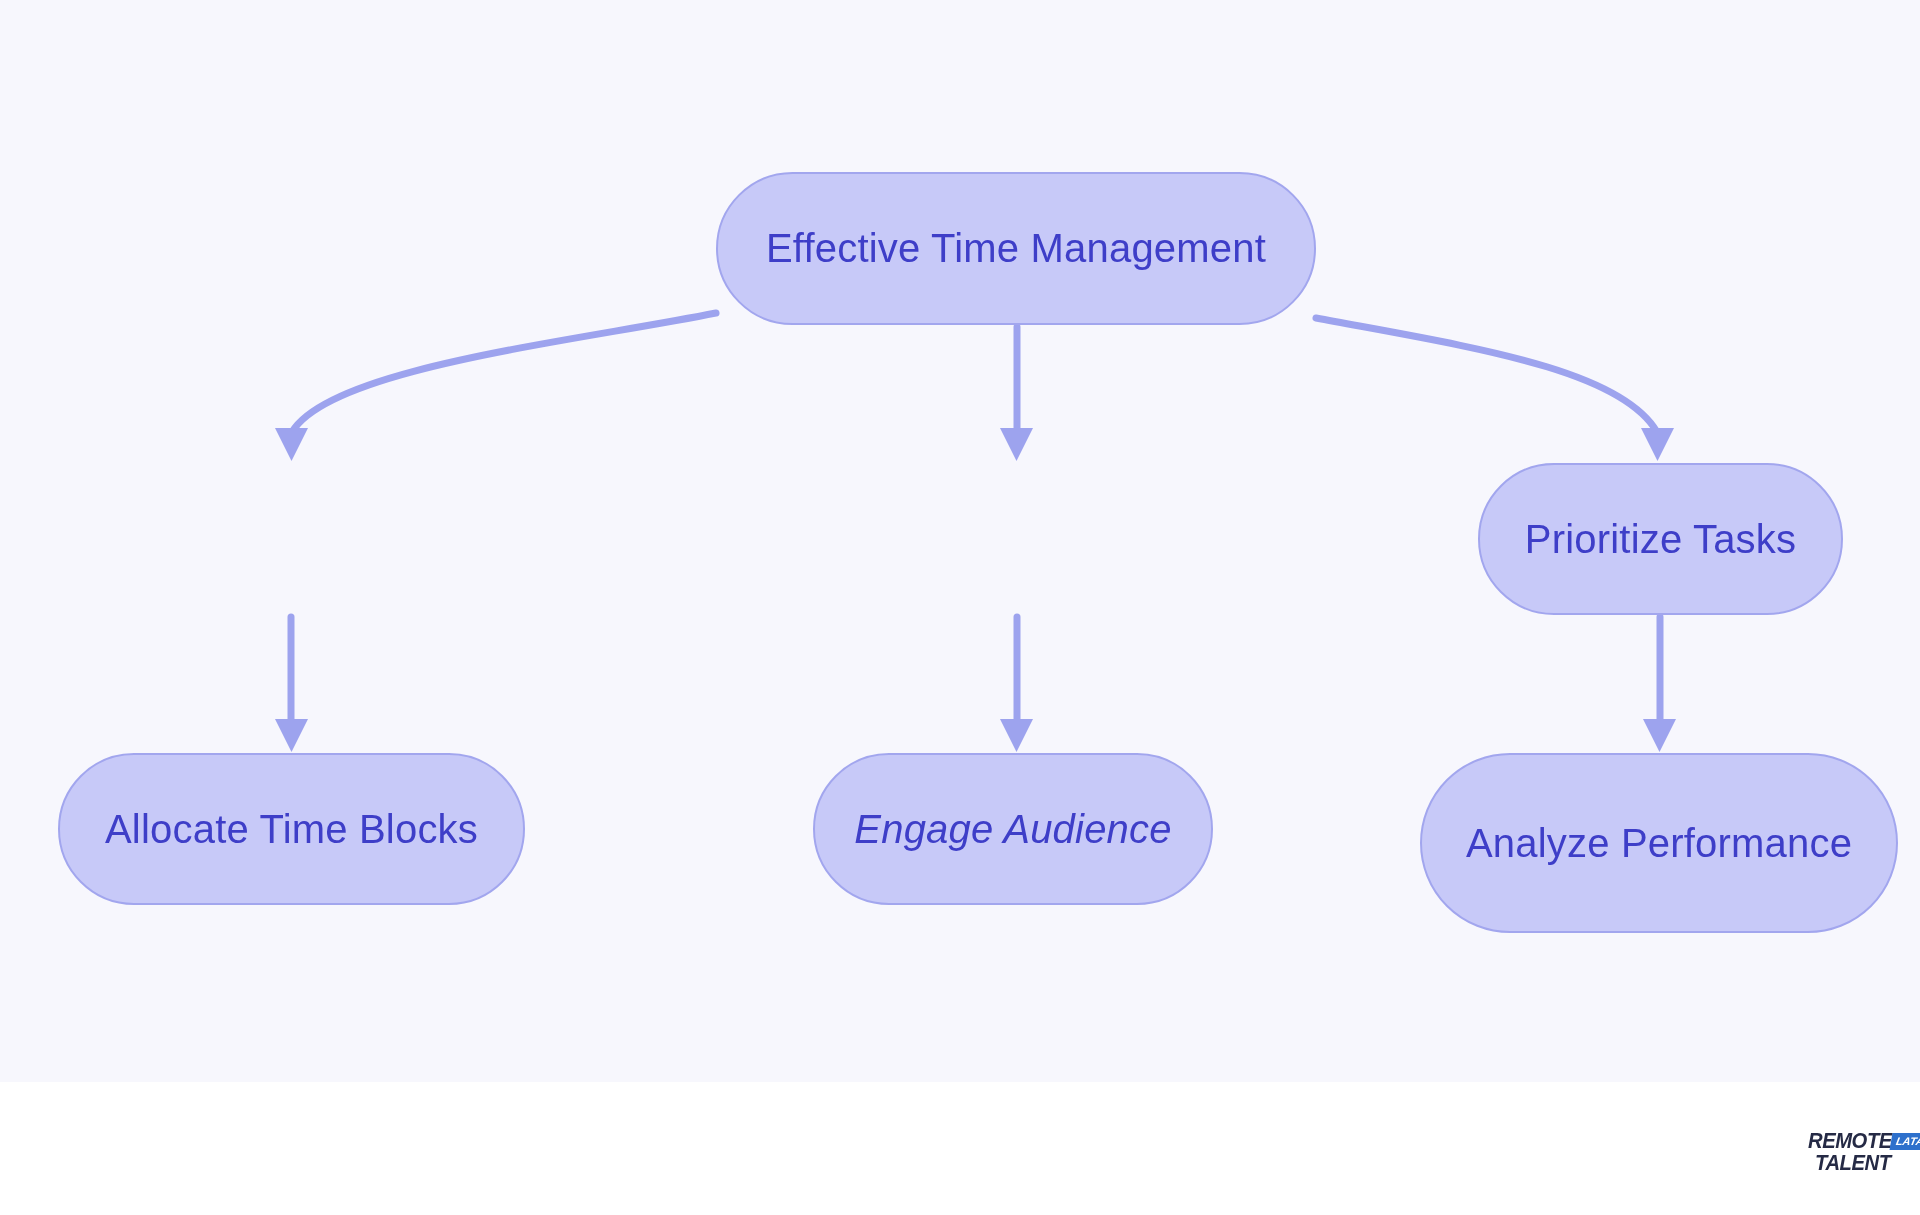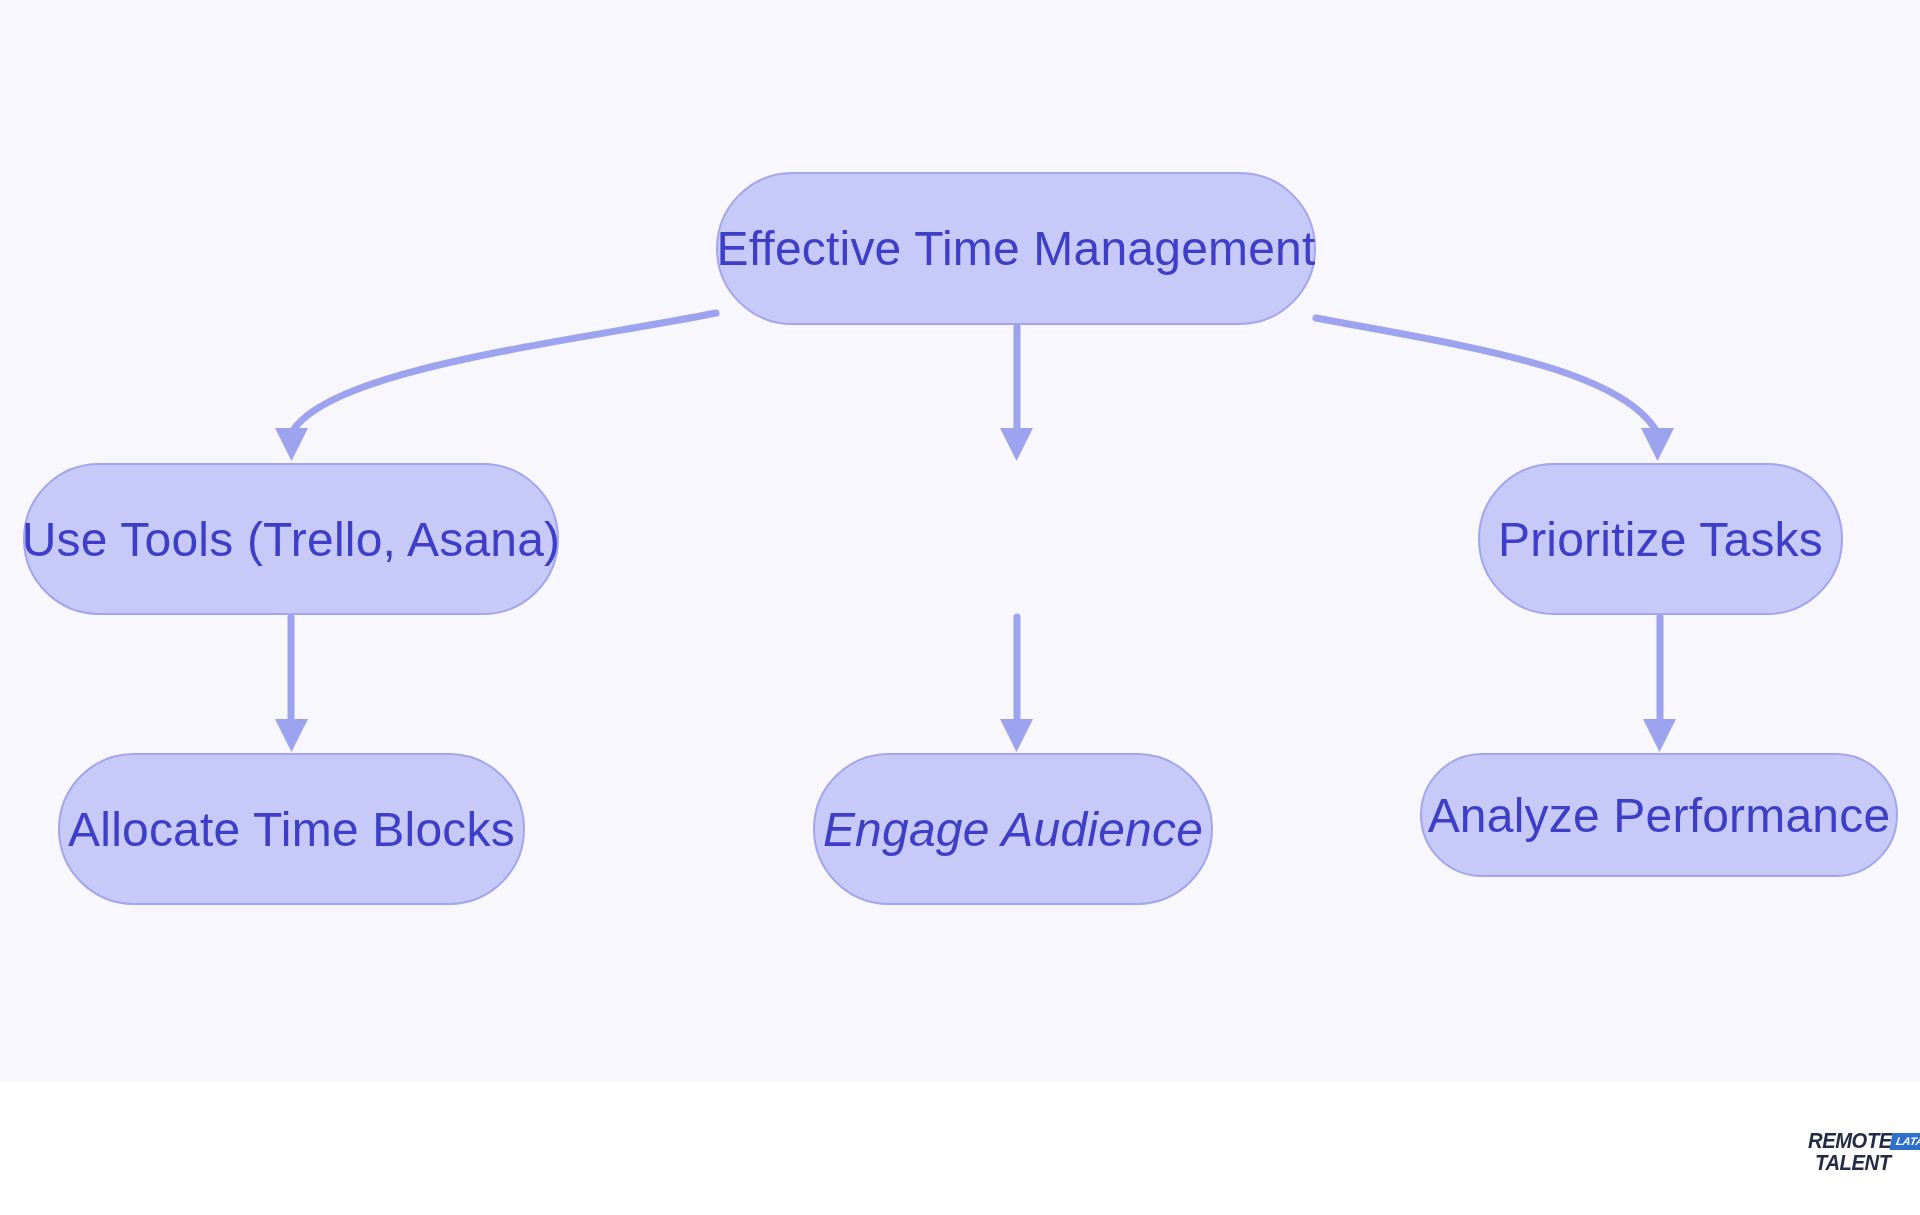--- a/index.html
+++ b/index.html
@@ -21,33 +21,33 @@
     pointer-events:none;
   }
   .node{
     position:absolute;
     background:#C7C9F8;
     border:2.5px solid #A2A6EE;
     border-radius:90px;
     box-sizing:border-box;
     display:flex;align-items:center;justify-content:center;
     color:#3E3EC8;
-    font-size:48px;
+    font-size:40px;
     letter-spacing:0.2px;
     white-space:nowrap;
     text-align:center;
   }
   
   #node-root      {left:716px; top:172px; width:600px; height:153px;}
   #node-tools     {left:23px;  top:463px; width:536px; height:152px;}
   #node-routine   {left:694px; top:463px; width:646px; height:152px;}
   #node-prioritize{left:1478px;top:463px; width:365px; height:152px;}
   #node-allocate  {left:58px;  top:753px; width:467px; height:152px;}
   #node-engage    {left:813px; top:753px; width:400px; height:152px;font-style:italic;}
-  #node-analyze   {left:1420px;top:753px; width:478px; height:124px;}
+  #node-analyze   {left:1420px;top:753px; width:478px; height:180px;}
 
   
   .logo{
     position:absolute;left:1808px;top:1130px;width:150px;height:52px;
     color:#252A45;
   }
   .logo-line{
     font-weight:bold;
     font-style:italic;
     font-size:22px;
@@ -98,23 +98,20 @@
       <polygon points="275,719 308,719 291.5,752"></polygon>
       <polygon points="1000,719 1033,719 1016.5,752"></polygon>
       <polygon points="1643,719 1676,719 1659.5,752"></polygon>
     </g>
   </svg>
 
   <div class="node" id="node-root">
     <span>Effective Time Management</span>
   </div>
 
-  <div class="node" id="node-tools">
-    <span>Use Tools (Trello, Asana)</span>
-  </div>
 
 
   <div class="node" id="node-prioritize">
     <span>Prioritize Tasks</span>
   </div>
 
   <div class="node" id="node-allocate">
     <span>Allocate Time Blocks</span>
   </div>
 

